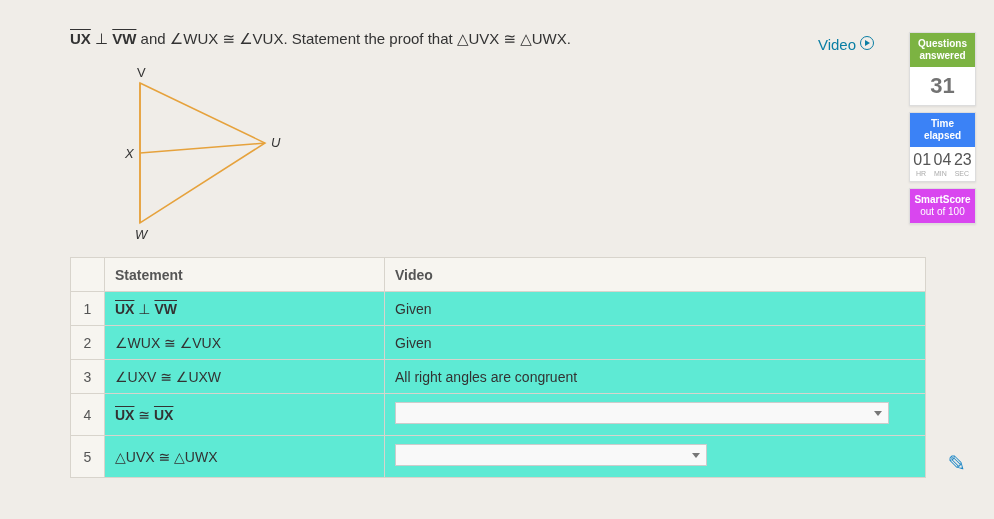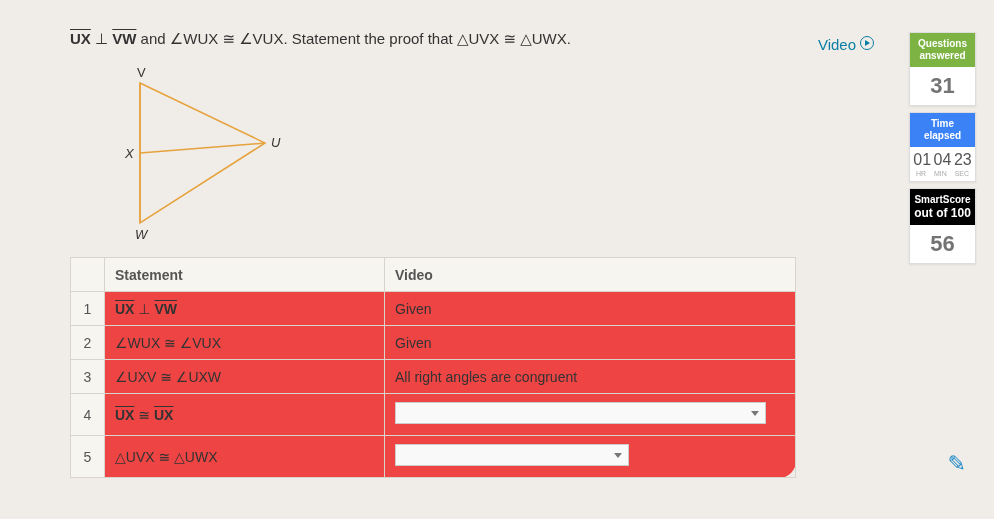--- a/index.html
+++ b/index.html
@@ -22,24 +22,23 @@
     margin-bottom: 10px;
   }
   .ol { text-decoration: overline; font-weight: bold; }
   .figure {
     margin: 5px 0 10px 25px;
     width: 200px;
     height: 180px;
   }
   .proof-table {
     border-collapse: collapse;
-    width: 726px;
-    background: #ef4444;
+    width: 856px;
+    background: #5eead4;
     font-size: 14px;
-    border-radius: 17px;
   }
   .proof-table th, .proof-table td {
     border: 1px solid #d8d4cc;
     padding: 8px 10px;
     text-align: left;
     vertical-align: middle;
     height: 34px;
   }
   .proof-table th {
     background: #f7f5f0;
@@ -111,21 +110,21 @@
   }
   .card-header {
     color: #fff;
     font-size: 10px;
     padding: 5px 2px;
     line-height: 1.2;
     font-weight: bold;
   }
   .green { background: #7cb342; }
   .blue { background: #3b82f6; }
-  .orange { background: #000000; }
+  .orange { background: #d946ef; }
   .card-body {
     padding: 6px 2px;
     font-size: 22px;
     font-weight: bold;
     color: #737373;
     text-align: center;
   }
   .time-row {
     display: flex;
     justify-content: space-around;
@@ -235,19 +234,18 @@
     </div>
     <div class="time-labels">
       <span>HR</span>
       <span>MIN</span>
       <span>SEC</span>
     </div>
   </div>
   <div class="card">
     <div class="card-header orange">
       <div>SmartScore</div>
-      <div style="font-size:12px;font-weight:bold">out of 100</div>
+      <div style="font-size:10px;font-weight:normal">out of 100</div>
     </div>
-    <div class="card-body">56</div>
   </div>
 </div>
 
 <div class="pencil">✎</div>
 
 </body></html>

